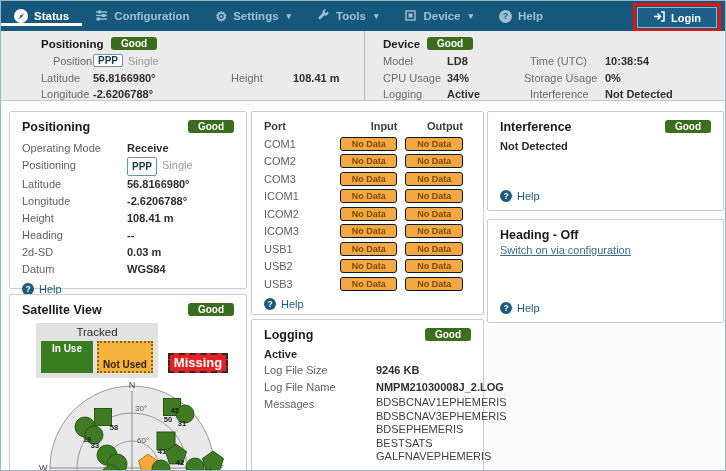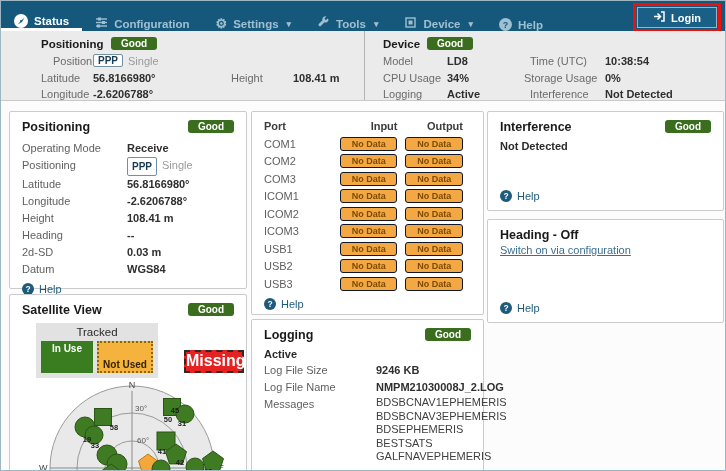--- a/index.html
+++ b/index.html
@@ -1,20 +1,20 @@
 <!DOCTYPE html>
 <html><head>
 <meta charset="utf-8">
 <style>
   * { margin:0; padding:0; box-sizing:border-box; }
   body { font-family:"Liberation Sans", sans-serif; background:#fff; }
   .viewport { position:relative; width:726px; height:471px; overflow:hidden; border:1px solid #9db6c4; background:#fcfcfc; }
 
   
-  .nav { position:absolute; top:0; left:0; right:0; height:30px; background:#16587b; display:flex; align-items:flex-end; }
+  .nav { position:absolute; top:0; left:0; right:0; height:30px; background:#16587b; display:flex; align-items:center; }
   .nav-item { display:flex; align-items:center; gap:6px; padding:0 13px; color:#9fc0d1; font-size:11.5px; font-weight:600; cursor:pointer; }
   .nav-item.active { color:#fff; border-bottom:3px solid #fff; padding-top:3px; }
   .caret { font-size:9px; margin-left:2px; color:#9fc0d1; }
   .qcircle-nav { display:inline-flex; width:13px; height:13px; border-radius:50%; background:#9fc0d1; color:#16587b; font-size:9px; font-weight:700; align-items:center; justify-content:center; }
   .status-ico { display:inline-flex; width:14px; height:14px; border-radius:50%; background:#fff; align-items:center; justify-content:center; }
   .login-ann { position:absolute; right:4px; top:2px; border:3px solid #e8120e; padding:1px; }
   .login-btn { display:flex; align-items:center; gap:6px; background:#1a5f85; border:1px solid rgba(255,255,255,.55); color:#fff; font-weight:700; font-size:11px; padding:3px 15px; cursor:pointer; font-family:inherit; }
 
   
   .summary { position:absolute; top:30px; left:0; right:0; height:70px; background:#ebebeb; border-bottom:1px solid #c9c9c9; font-size:11px; }
@@ -49,27 +49,27 @@
   .ph-in, .ph-out { width:62px; text-align:right; margin-right:8px; }
   .port-row { display:flex; align-items:center; height:17.5px; }
   .port-name { width:82px; color:#5f5f5f; }
   .nodata { width:62px; text-align:center; background:#f3a844; border:1px solid #0f172a; color:#7c4a00; font-size:9px; font-weight:700; border-radius:3px; padding:1px 0; margin-right:8px; }
 
   
   .log-state { font-weight:700; color:#2a2a2a; margin-bottom:2px; }
   .msg-line { line-height:13.5px; color:#3f3f3f; }
 
   
-  .legend-row { display:flex; align-items:flex-end; margin:2px 0 2px 14px;gap:16px; }
+  .legend-row { display:flex; align-items:flex-end; margin:2px 0 2px 14px; }
   .tracked-box { background:#e2e2e2; padding:3px 5px 5px; width:122px; }
   .tracked-title { text-align:center; font-size:11.5px; color:#2a2a2a; margin-bottom:3px; }
   .tracked-badges { display:flex; gap:4px; }
   .lg-inuse { background:#3a7d21; color:#fff; font-size:10px; font-weight:700; padding:2px 0; width:54px; text-align:center; }
   .lg-notused { background:#f5b33e; border:2px dotted #8a6a00; color:#332200; font-size:10px; font-weight:700; padding:16px 0 1px; width:58px; text-align:center; }
-  .lg-missing { background:#e42222; border:2px dashed #2a2a2a; color:#fff; font-size:16px; font-weight:700; padding:0 0 1px; width:60px; text-align:center; margin-left:10px; margin-bottom:5px; }
+  .lg-missing { background:#e42222; border:2px dashed #2a2a2a; color:#fff; font-size:13px; font-weight:700; padding:0 0 1px; width:60px; text-align:center; margin-left:10px; margin-bottom:5px; }
 
   svg text { font-family:"Liberation Sans", sans-serif; }
 </style>
 </head>
 <body>
 
 <div class="viewport">
 
   <nav class="nav">
     <div class="nav-item active">

